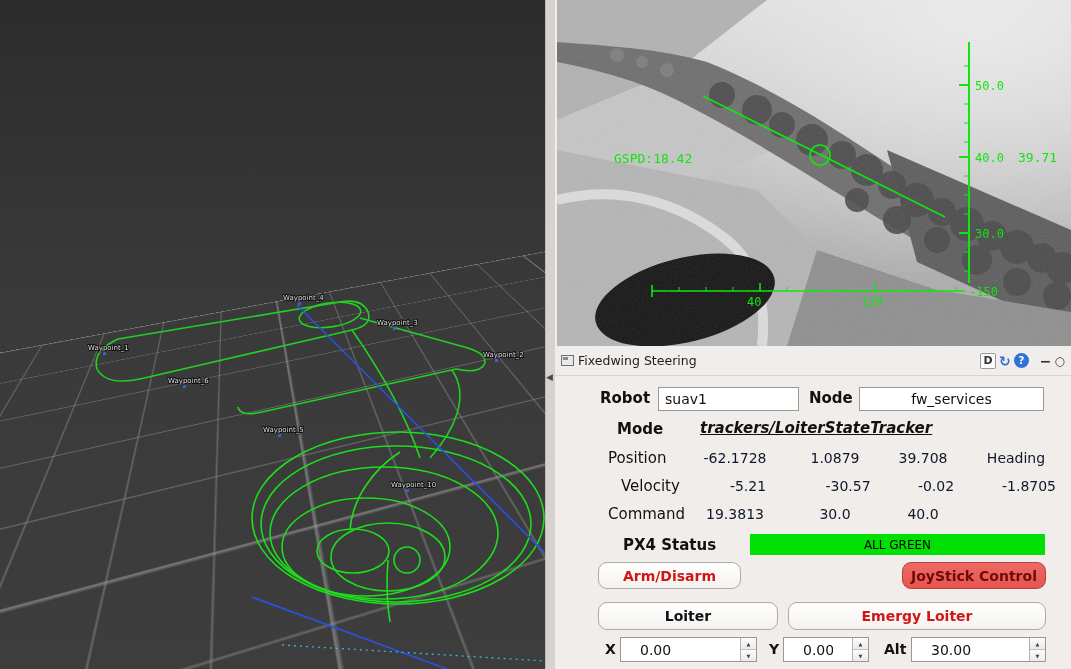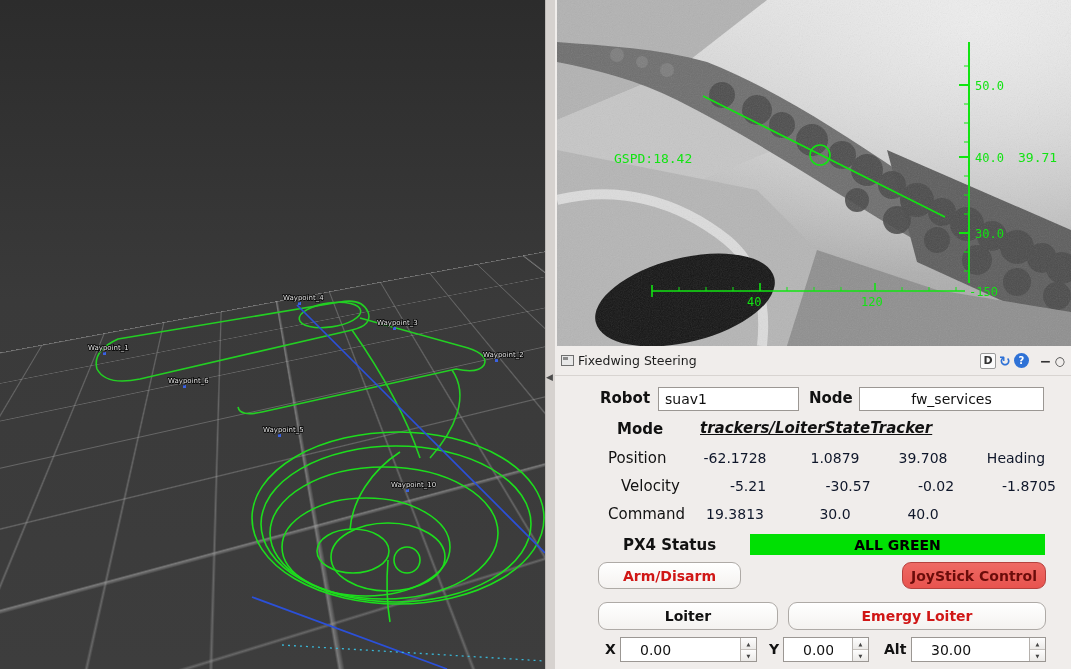--- a/index.html
+++ b/index.html
@@ -75,21 +75,21 @@
   .telemetry { position:absolute; left:0; width:516px; height:20px; display:grid;
                grid-template-columns:130px 100px 100px 76px 110px; align-items:center; }
   .telemetry .t-label { padding-left:53px; font-size:15px; color:#111; }
   .telemetry .t-val { text-align:center; font-size:14px; color:#0f172a; }
   .row-pos { top:448px; } .row-vel { top:476px;padding-left:13px; } .row-cmd { top:504px; }
 
   .row-px4 { position:absolute; top:534px; left:0; width:516px; height:22px; }
   .row-px4 .lbl-px4 { position:absolute; left:68px; top:2px; }
   .statusbar { position:absolute; left:195px; top:0; width:295px; height:21px;
                background:#00e003; display:flex; align-items:center; justify-content:center;
-               font-size:14px; font-weight:bold; color:#000; }
+               font-size:12px; font-weight:normal; color:#000; }
 
   .btn { position:absolute; height:27px; border:1px solid #aeaaa6; border-radius:9px;
          background:linear-gradient(#ffffff,#f4f2f0); font-size:14px; font-weight:bold;
          font-family:"DejaVu Sans",sans-serif; cursor:pointer; }
   .row-btn1 { position:absolute; top:562px; left:0; width:516px; height:27px; }
   .btn-arm { left:43px; width:143px; color:#d01716; }
   .btn-off { left:193px; width:147px; color:#2145cf; }
   .btn-joy { left:347px; width:144px; color:#6b0c0a;
              background:linear-gradient(#ee6a64,#e8534e); border-color:#b5423e; }
   .row-btn2 { position:absolute; top:602px; left:0; width:516px; height:28px; }

